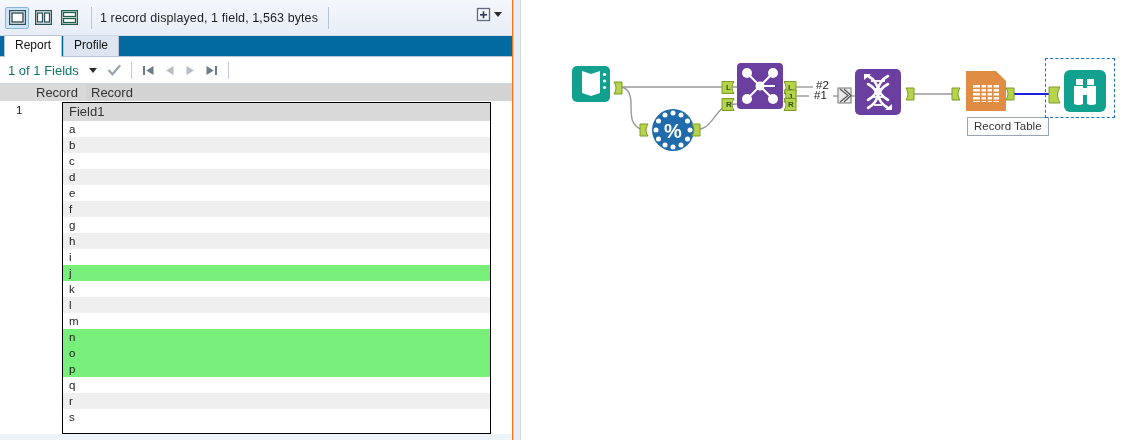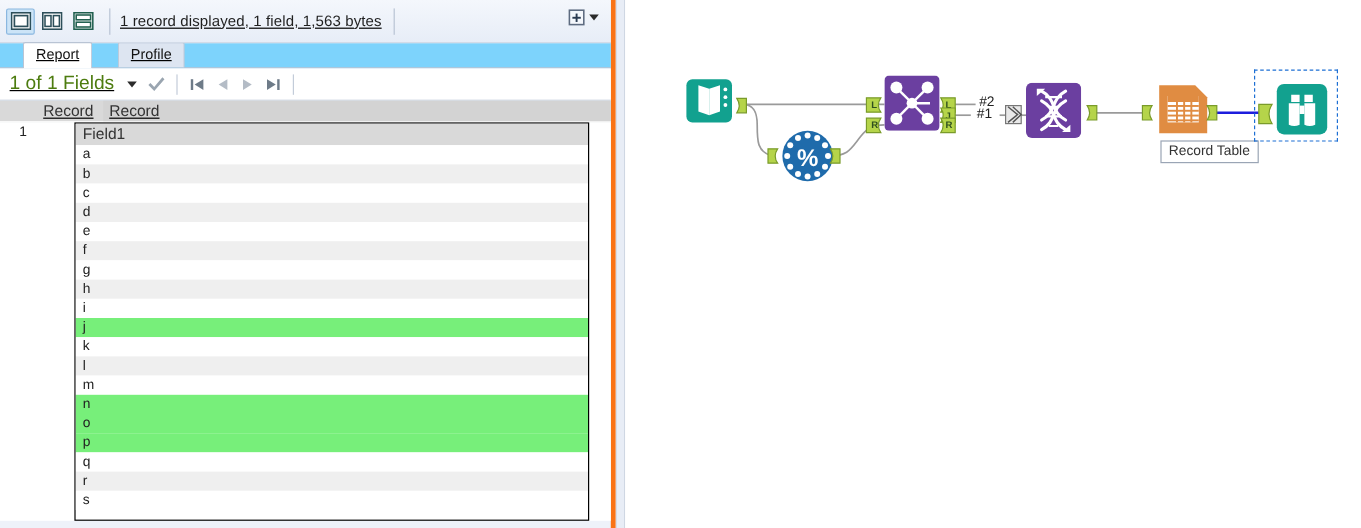--- a/index.html
+++ b/index.html
@@ -9,22 +9,21 @@
     overflow: hidden;
     background: #ffffff;
   }
   #app { position: relative; width: 1134px; height: 440px; display: flex; }
 
   
   #left-panel {
     position: relative;
     width: 513px; height: 440px;
     background: #eef2f9;
-    border-right: 4px solid #f97316;
-    text-decoration: underline;
+    border-right: 1px solid #f97316;
   }
 
   
   #results-toolbar {
     height: 36px;
     background: linear-gradient(#f4f7fc, #e7edf7);
     display: flex; align-items: center;
     padding: 0 6px 0 5px;
     border-bottom: 1px solid #d2dbe8;
     position: relative;
@@ -47,25 +46,24 @@
   }
   .caret-down {
     width: 0; height: 0;
     border-left: 4px solid transparent; border-right: 4px solid transparent;
     border-top: 5px solid #2b2b2b;
   }
 
   
   #tabs-row {
     height: 21px;
-    background: #7dd3fc;
+    background: #0369a1;
     display: flex; align-items: flex-end;
-    padding-left: 19px;
+    padding-left: 4px;
     border-bottom: 1px solid #b9c4d4;
-    gap: 20px;
   }
   .tab {
     font-size: 12px; color: #111;
     padding: 2px 10px 3px 10px;
     border: 1px solid #b9c4d4;
     border-bottom: none;
     background: #dde5f1;
     margin-right: 1px;
     border-radius: 2px 2px 0 0;
     line-height: 15px;
@@ -78,21 +76,21 @@
 
   
   #nav-toolbar {
     height: 27px;
     background: #ffffff;
     display: flex; align-items: center;
     padding: 0 4px;
     border-bottom: 1px solid #cfd7e3;
     gap: 2px;
   }
-  #fields-label { font-size: 16px; color: #4d7c0f; margin: 0 3px 0 4px; white-space: nowrap; }
+  #fields-label { font-size: 13px; color: #0f766e; margin: 0 3px 0 4px; white-space: nowrap; }
   .nav-ico { display: flex; align-items: center; justify-content: center; width: 19px; height: 19px; }
   .sep-n { width: 1px; height: 17px; background: #c3ccd9; margin: 0 5px; }
   #records-box {
     border: 1px solid #9aa5b5;
     background: #fff;
     font-size: 12.5px; color: #1f1f1f;
     padding: 2px 0;
     width: 130px; text-align: center;
     margin: 0 3px;
     line-height: 15px;

